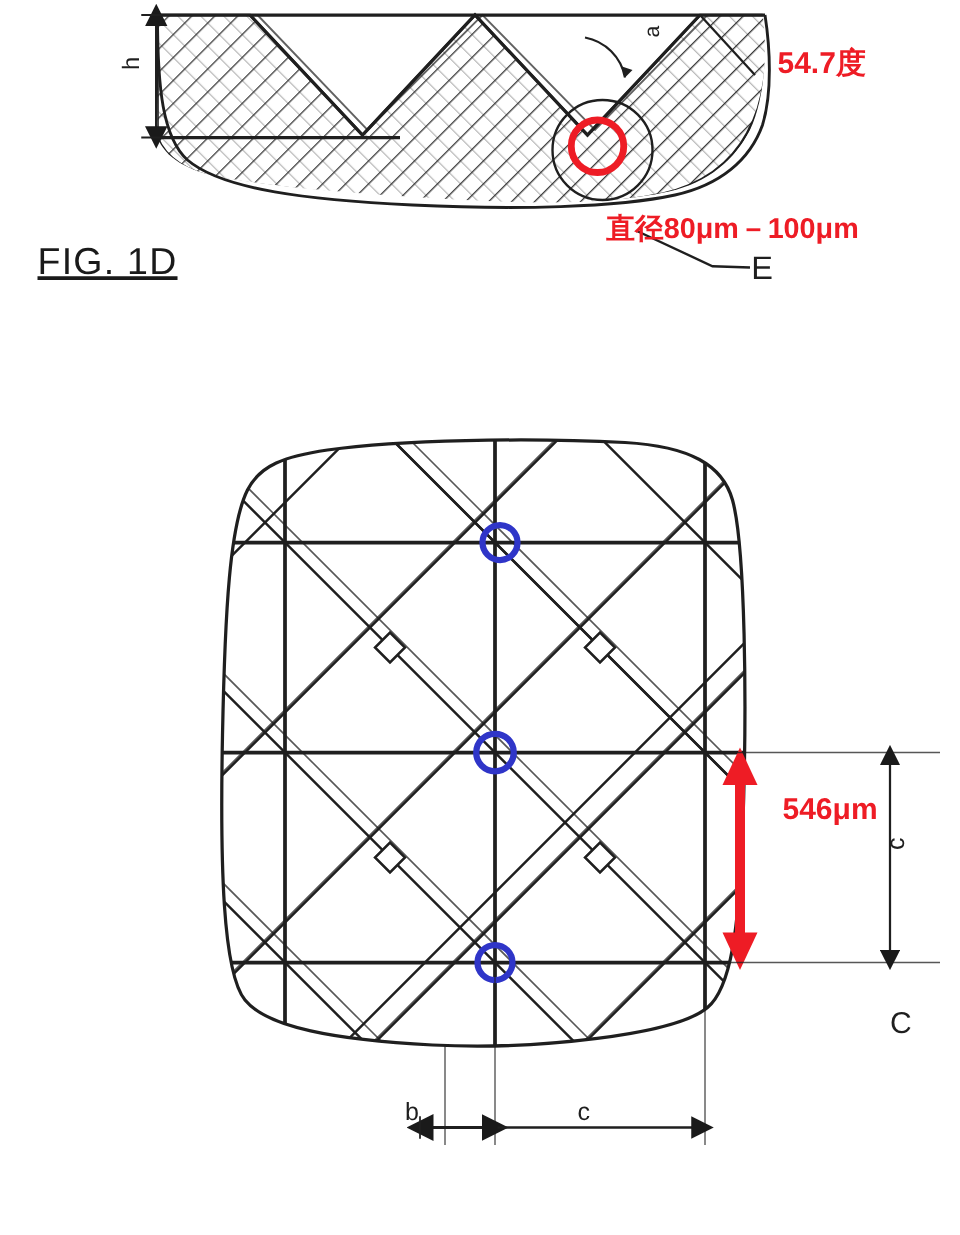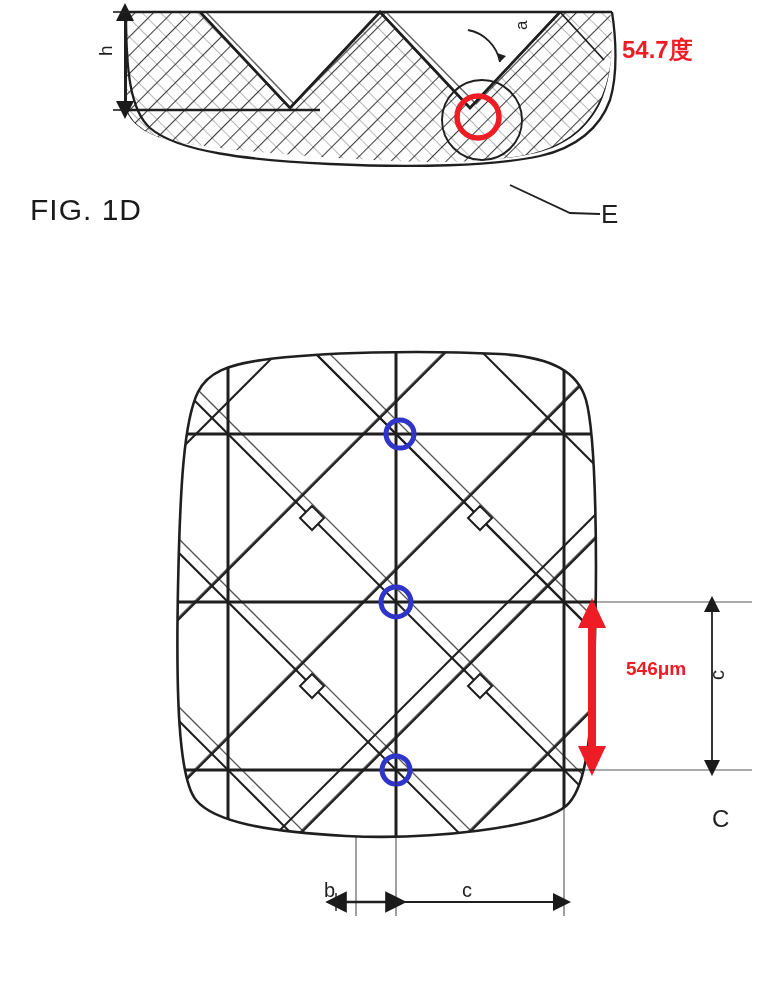--- a/index.html
+++ b/index.html
@@ -30,42 +30,42 @@
   }
   .fig-label {
     position: absolute;
     font-family: "Liberation Sans", sans-serif;
     font-size: 30px;
     letter-spacing: 1px;
     color: #1a1a1a;
     white-space: nowrap;
     font-weight: 400;
   }
-  #fig1d-label { left: 30px; top: 193px; }
+  #fig1d-label { left: 30px; top: 193px; text-decoration: underline; }
   #fig1c-label { left: 30px; top: 790px; }
 
   .annot {
     position: absolute;
     color: #EE1C25;
     font-family: "Liberation Sans", sans-serif;
     font-weight: bold;
     white-space: nowrap;
   }
   #annot-angle {
     left: 622px; top: 34px;
     font-size: 24px;
     text-align: right;
   }
   #annot-diameter {
     left: 485px; top: 167px;
     font-size: 23px;
   }
   #annot-pitch {
-    left: 626px; top: 658px;
-    font-size: 19px;
+    left: 626px; top: 634px;
+    font-size: 24px;
   }
 
   .dim-label {
     position: absolute;
     font-family: "Liberation Sans", sans-serif;
     color: #1f1f1f;
     font-size: 19px;
     white-space: nowrap;
   }
   #dim-h {
@@ -298,20 +298,21 @@
         <line x1="398" y1="902" x2="562" y2="902" stroke="#1f1f1f" stroke-width="2" marker-end="url(#arrHead)"></line>
       </g>
       <line x1="336" y1="893" x2="336" y2="911" stroke="#1f1f1f" stroke-width="1.4"></line>
     </g>
   </svg>
 
   <div class="fig-label" id="fig1d-label">FIG. 1D</div>
 
   <div class="annot" id="annot-angle">54.7度</div>
 
+  <div class="annot" id="annot-diameter">直径80μm－100μm</div>
 
   <div class="dim-label" id="dim-h">h</div>
 
   <div class="dim-label" id="dim-a">a</div>
 
   <div class="dim-label" id="dim-E">E</div>
 
 
   <div class="annot" id="annot-pitch">546μm</div>
 

